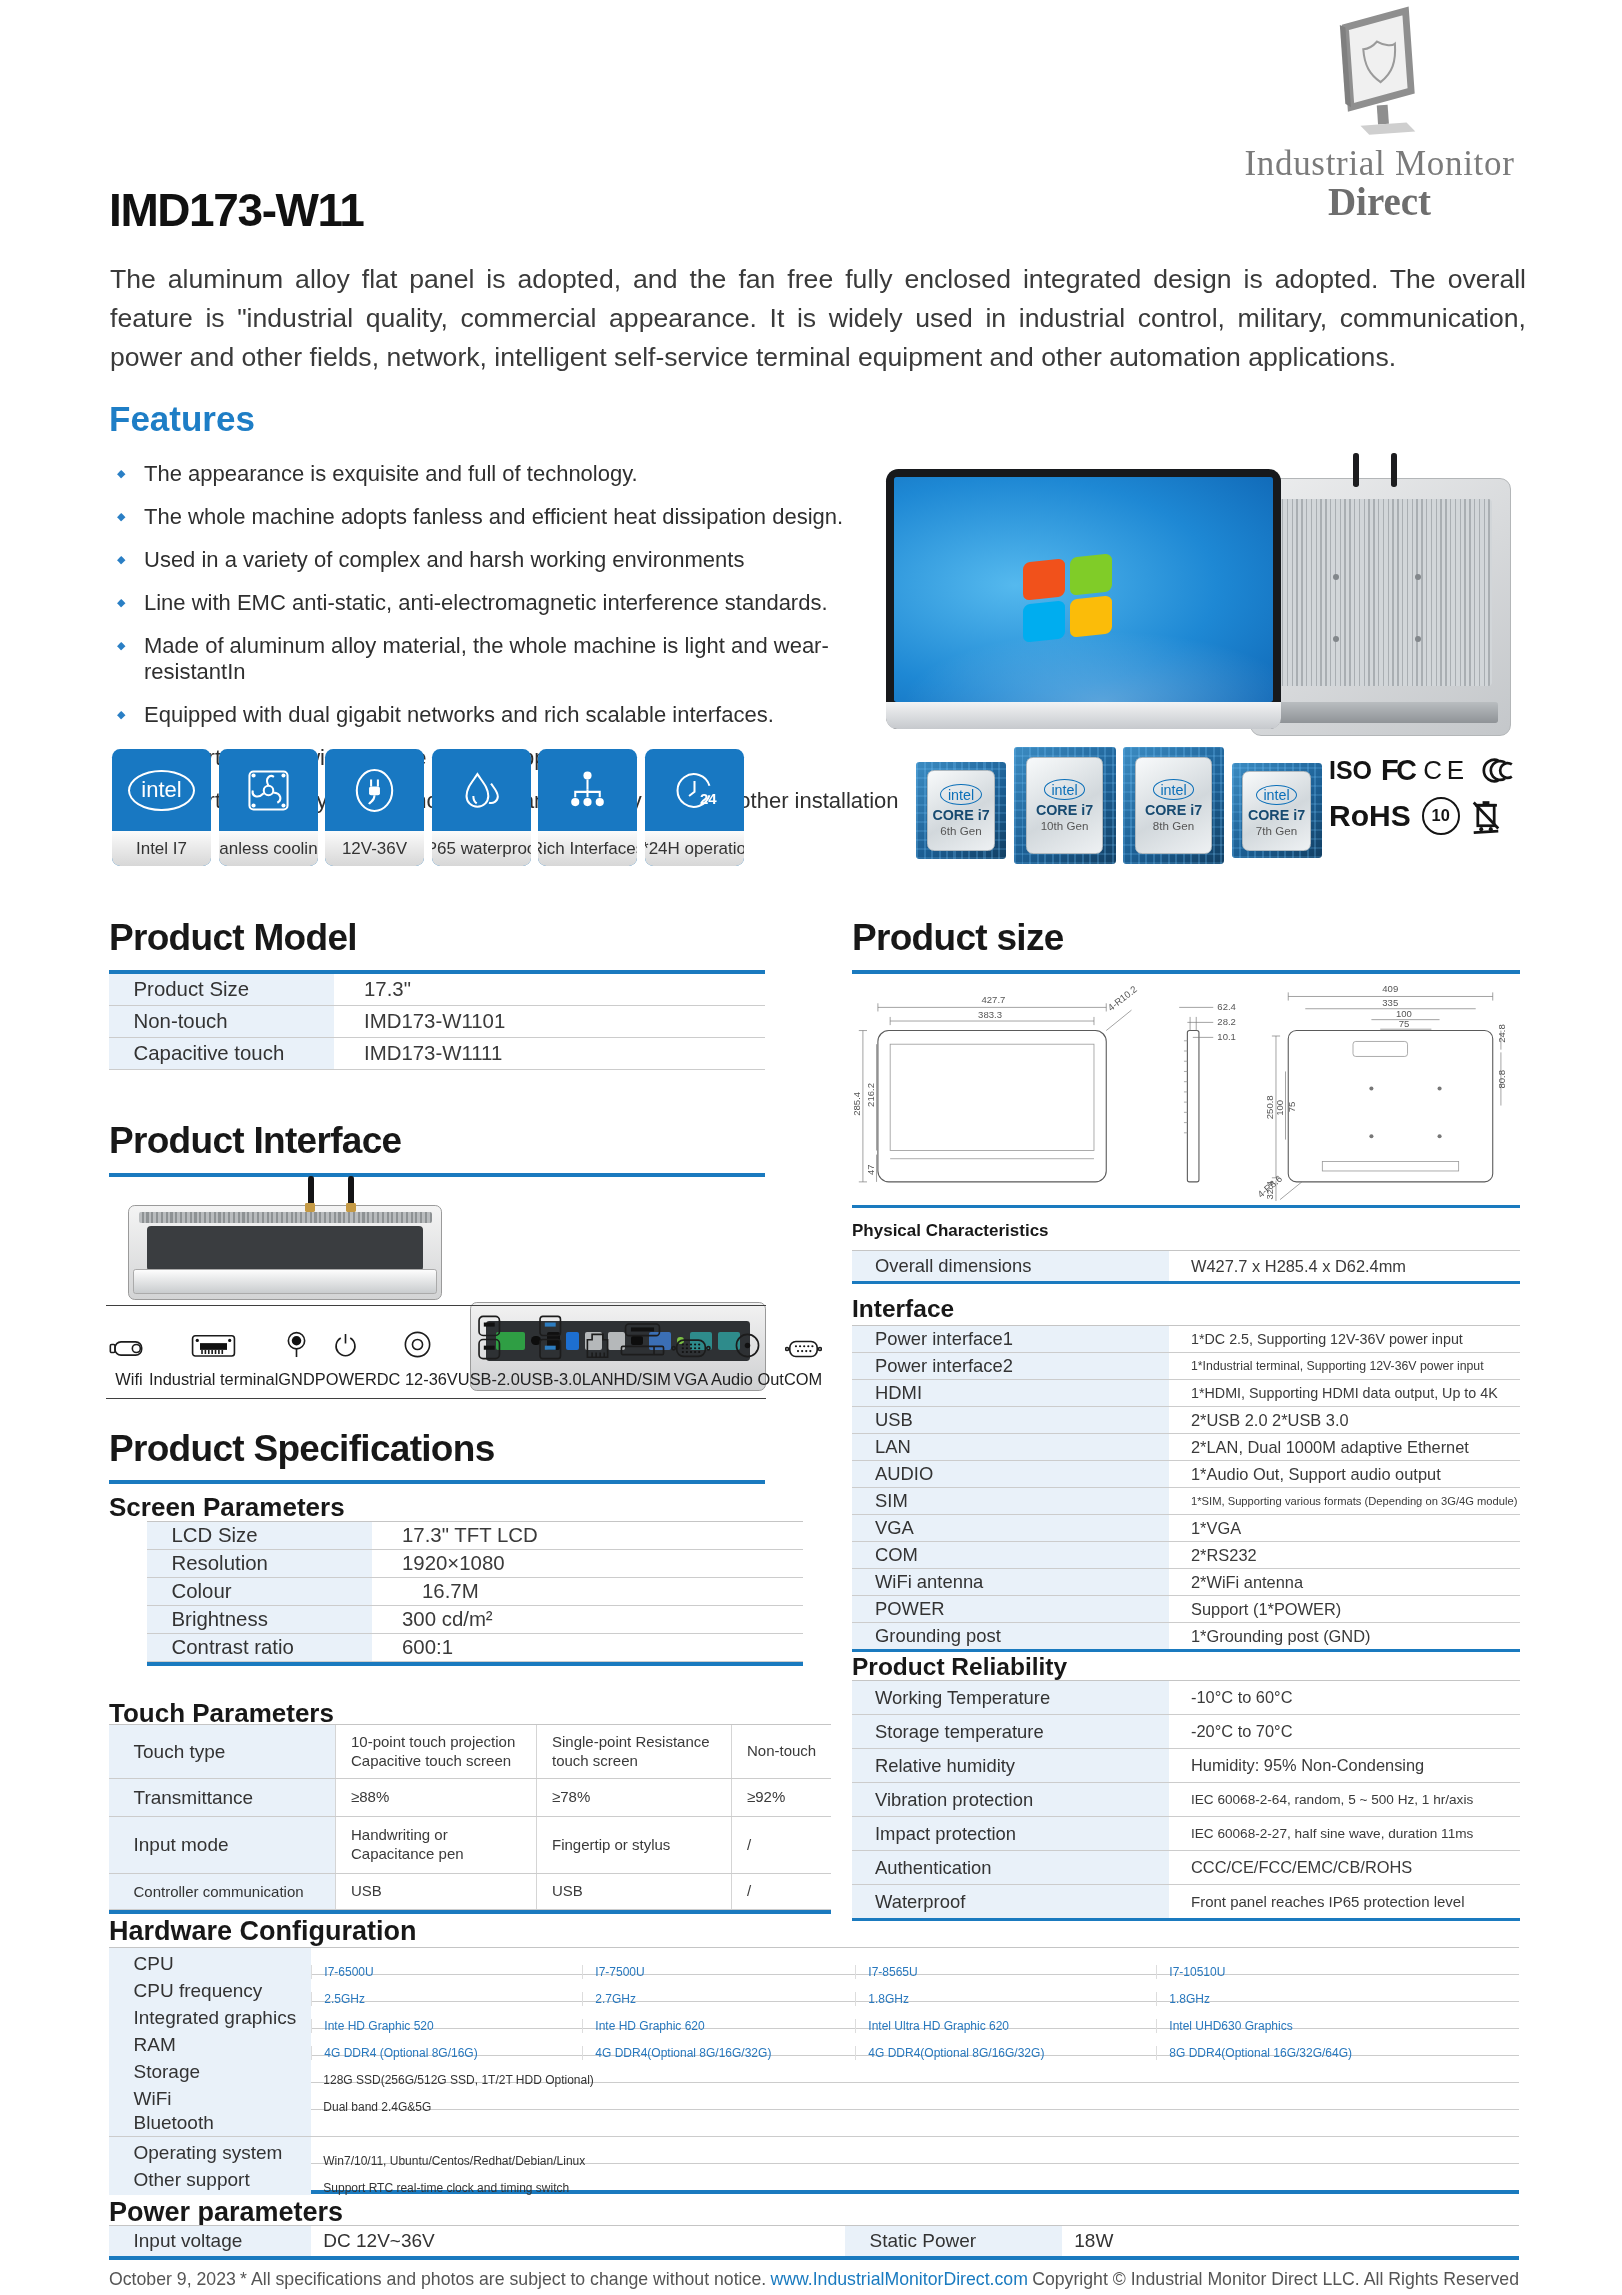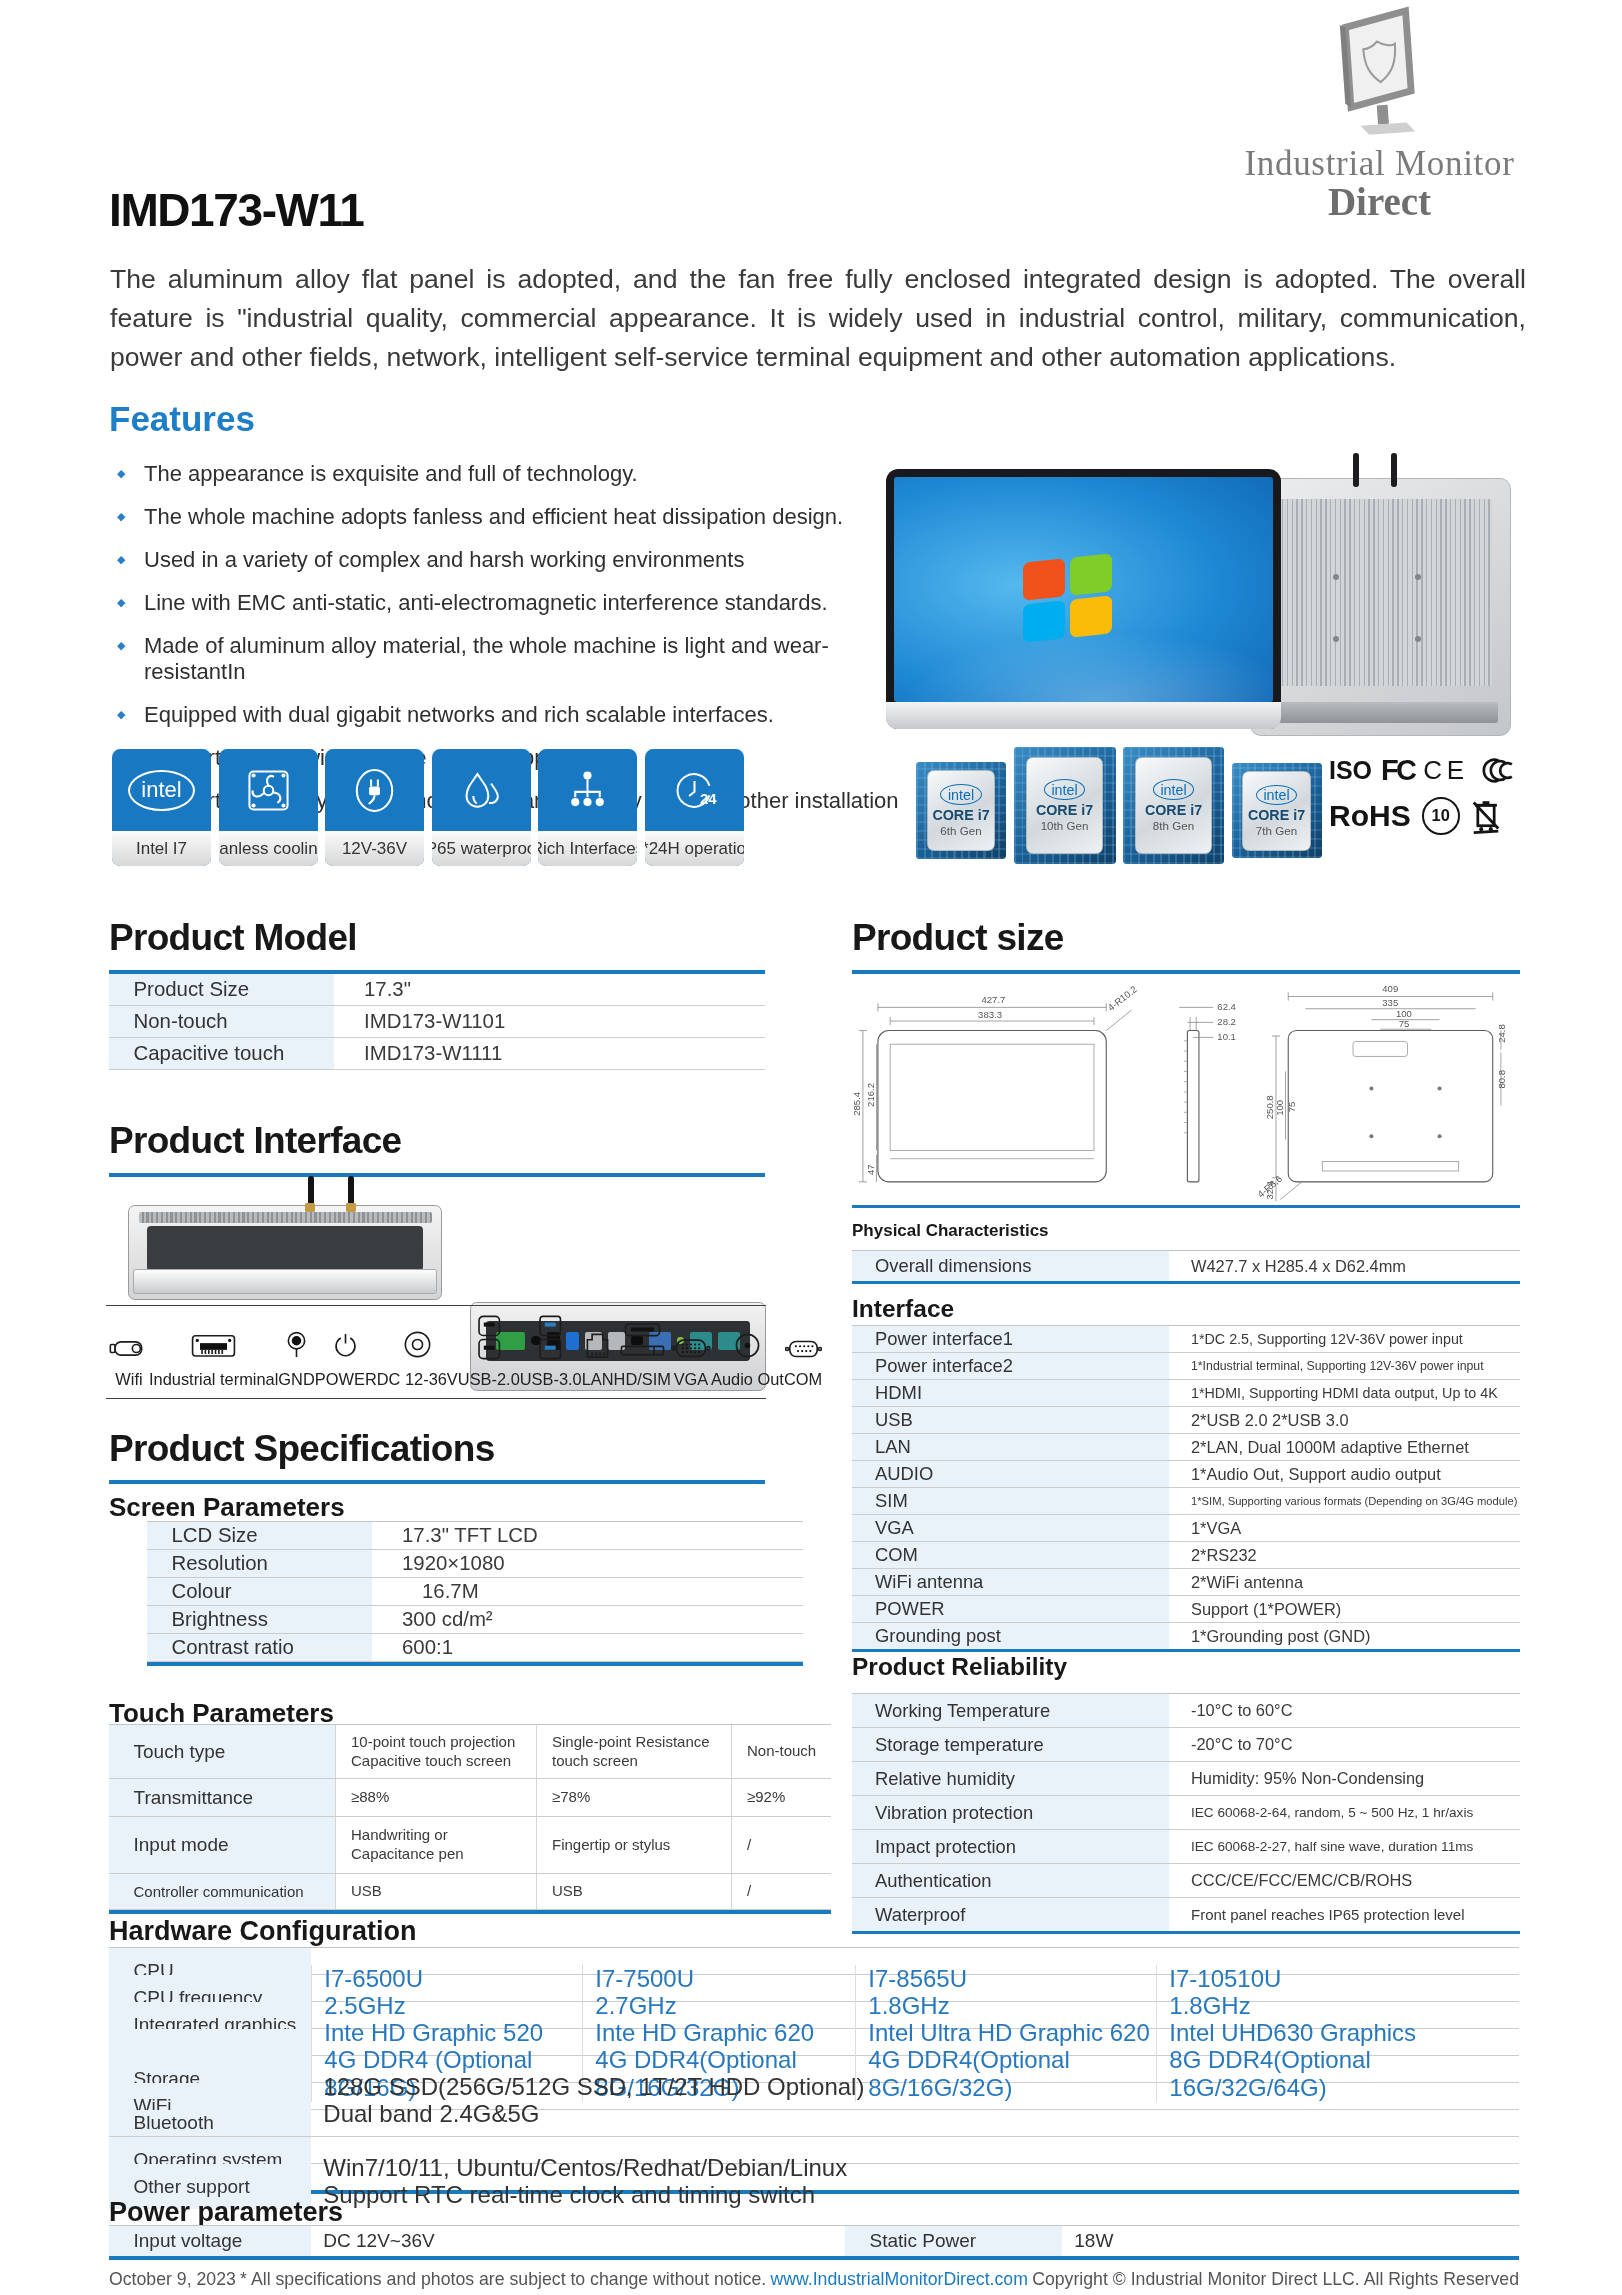--- a/index.html
+++ b/index.html
@@ -63,21 +63,21 @@
   .cert-txt{font-weight:700;color:#141414;}
   .ci{stroke:#141414;fill:none;stroke-width:4;}
   .rec10{width:34px;height:34px;border:2.7px solid #141414;border-radius:50%;display:flex;
          align-items:center;justify-content:center;font-weight:700;font-size:16.4px;color:#141414;}
   
   .tbl{background:#fff;}
   .trow{display:grid;border-bottom:0.7px solid #ccc;align-items:center;}
   .tlab{background:#e9f1f9;align-self:stretch;display:flex;align-items:center;padding-left:24.5px;color:#333;}
   .tval{padding-left:30px;color:#3a3a3a;}
   .cols2{grid-template-columns:225px 1fr;}
-  .fs30{font-size:20.4px;} .fs28{font-size:19px;} .fs27{font-size:18.4px;} .fs26{font-size:24px;margin-top:17px;}
+  .fs30{font-size:20.4px;} .fs28{font-size:19px;} .fs27{font-size:18.4px;} .fs26{font-size:12px;margin-top:17px;}
   .fs24{font-size:16.4px;} .fs22{font-size:15px;} .fs21{font-size:14.3px;} .fs20{font-size:13.6px;}
   .fs18{font-size:12.3px;} .fs16{font-size:11.2px;}
   .blue-bottom{border-bottom:4.1px solid #1a7abf;}
   .top-thin{border-top:0.7px solid #c5c5c5;}
   .rcols{grid-template-columns:317px 1fr;}
   .rcols .tlab{padding-left:23px;}
   .rcols .tval{padding-left:22px;}
   
   .tcols{grid-template-columns:226px 201px 195px 100px;}
   .tcell{padding-left:15px;color:#3a3a3a;border-left:0.7px solid #d5d5d5;align-self:stretch;
@@ -661,21 +661,21 @@
       <div class="tlab fs27">POWER</div>
       <div class="tval fs24">Support (1*POWER)</div>
     </div>
     <div class="trow rcols" style="height:26px;border-bottom:none;">
       <div class="tlab fs27">Grounding post</div>
       <div class="tval fs24">1*Grounding post (GND)</div>
     </div>
   </div>
 
   <div class="abs h3" style="left:852px;top:1653px;font-size:24.5px;">Product Reliability</div>
-  <div class="abs tbl top-thin" style="left:852px;top:1680px;width:668px;border-bottom:3.4px solid #1a7abf;margin-top:13px;">
+  <div class="abs tbl top-thin" style="left:852px;top:1680px;width:668px;border-bottom:3.4px solid #1a7abf;">
     <div class="trow rcols" style="height:33px;">
       <div class="tlab fs27">Working Temperature</div>
       <div class="tval fs24">-10°C to 60°C</div>
     </div>
     <div class="trow rcols" style="height:33px;">
       <div class="tlab fs27">Storage temperature</div>
       <div class="tval fs24">-20°C to 70°C</div>
     </div>
     <div class="trow rcols" style="height:33px;">
       <div class="tlab fs27">Relative humidity</div>

